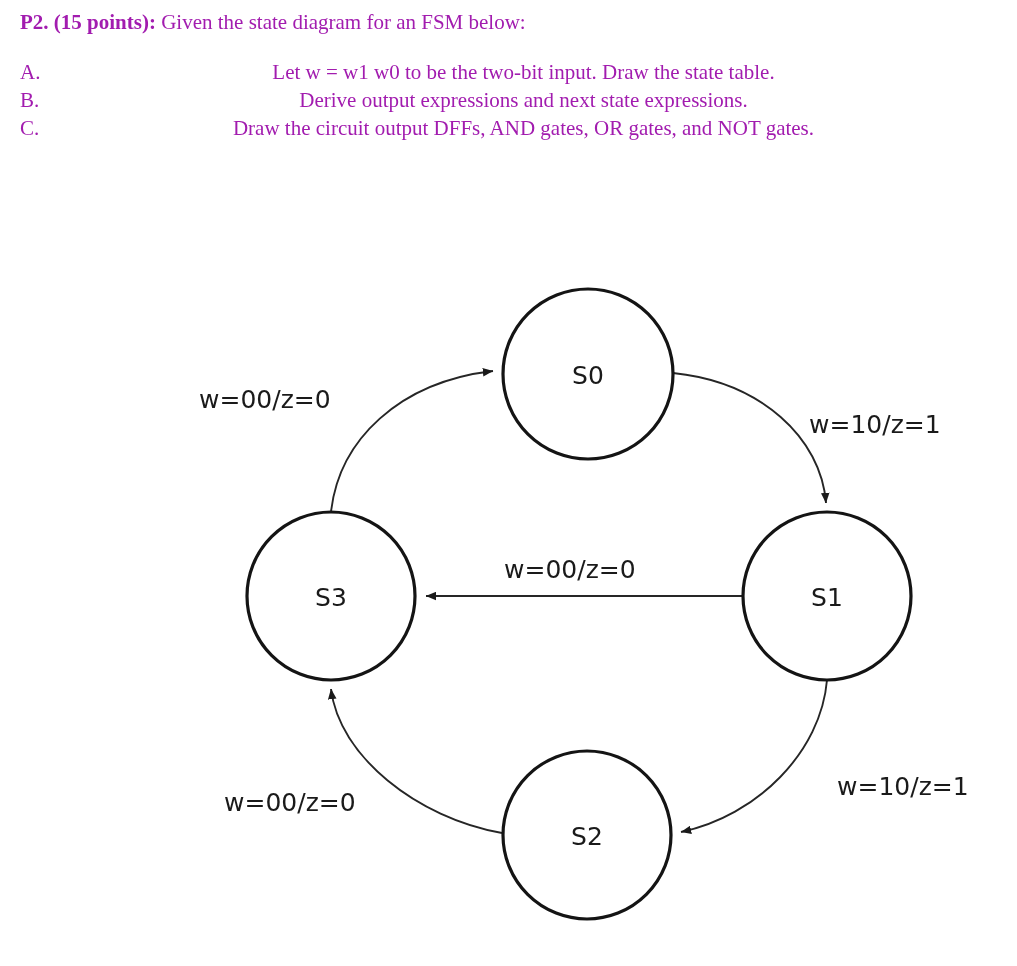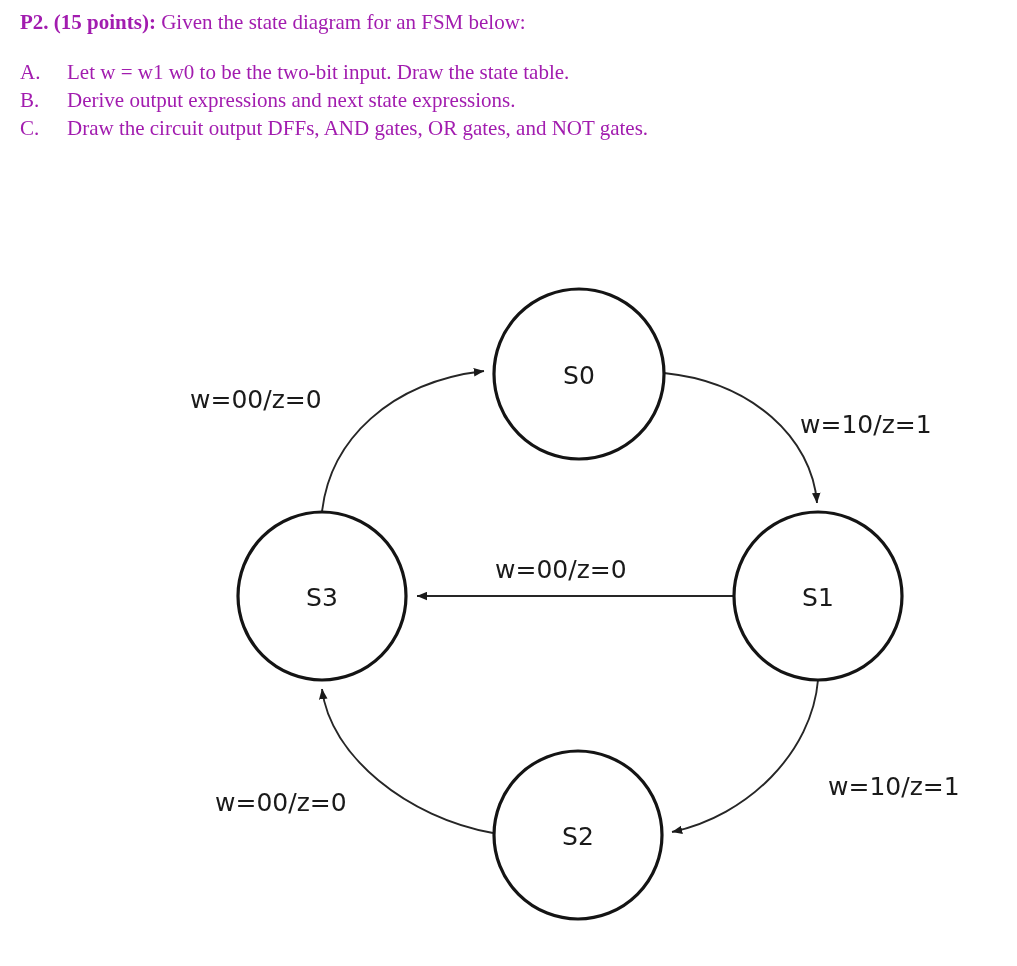--- a/index.html
+++ b/index.html
@@ -45,26 +45,27 @@
     white-space: nowrap;
     margin-bottom: 3px;
   }
   .q-item .marker {
     width: 47px;
     flex: 0 0 47px;
     font-size: 21px;
   }
   .q-item .body {
     flex: 1 1 auto;
+    text-align: center;
   }
 
   
   #fsm-diagram {
     position: absolute;
-    left: 0;
+    left: 9px;
     top: 200px;
     width: 812px;
     height: 766px;
   }
   #fsm-svg {
     display: block;
     width: 1017px;
     height: 766px;
   }
   .state-circle {

